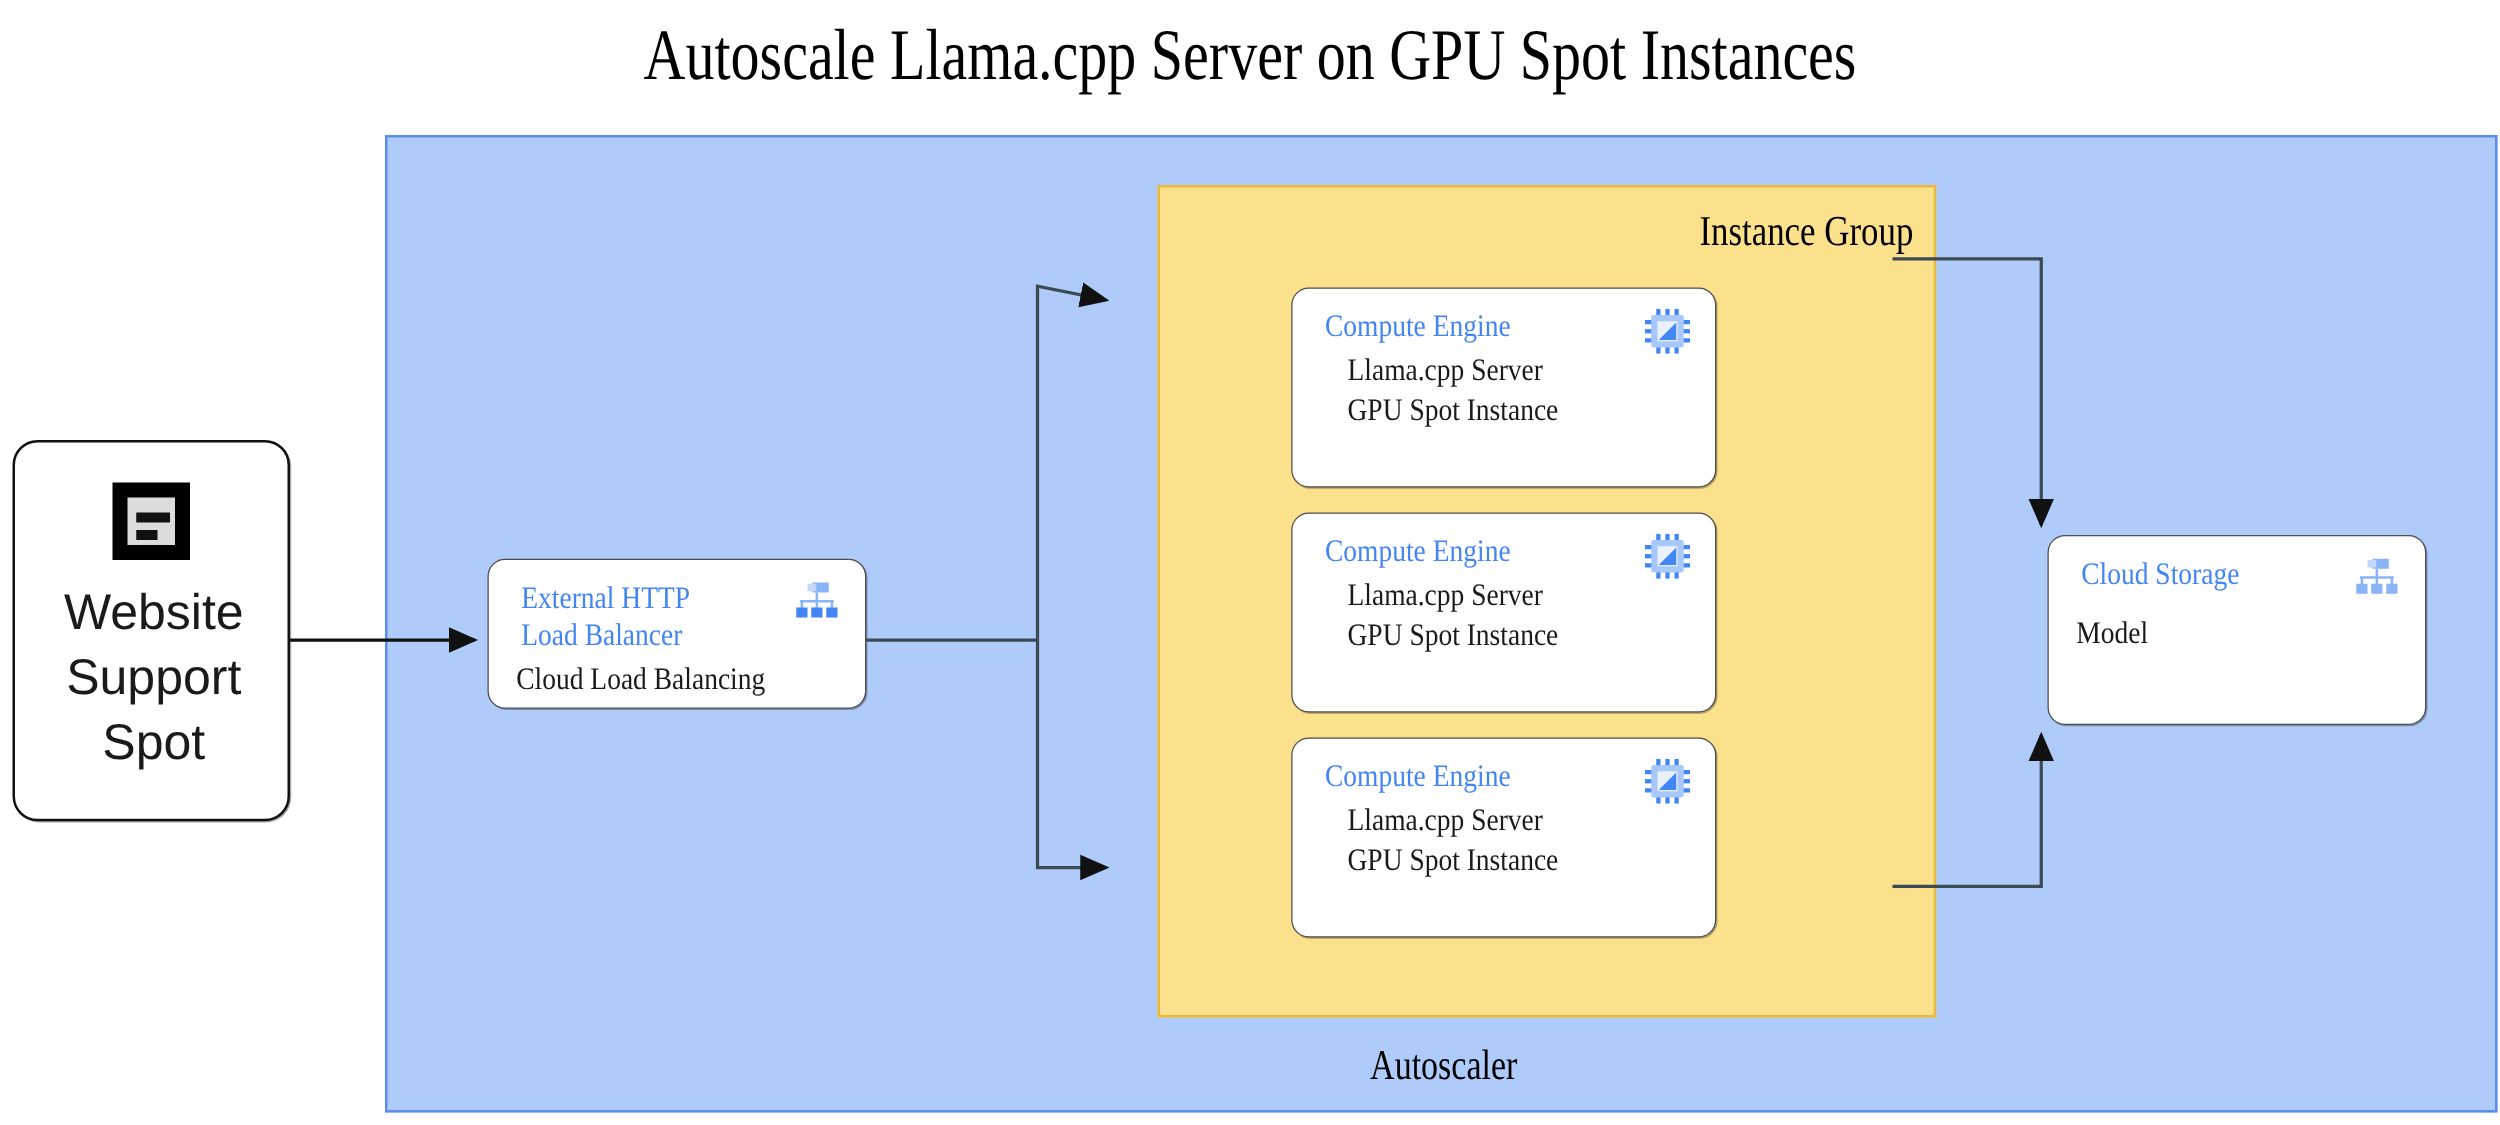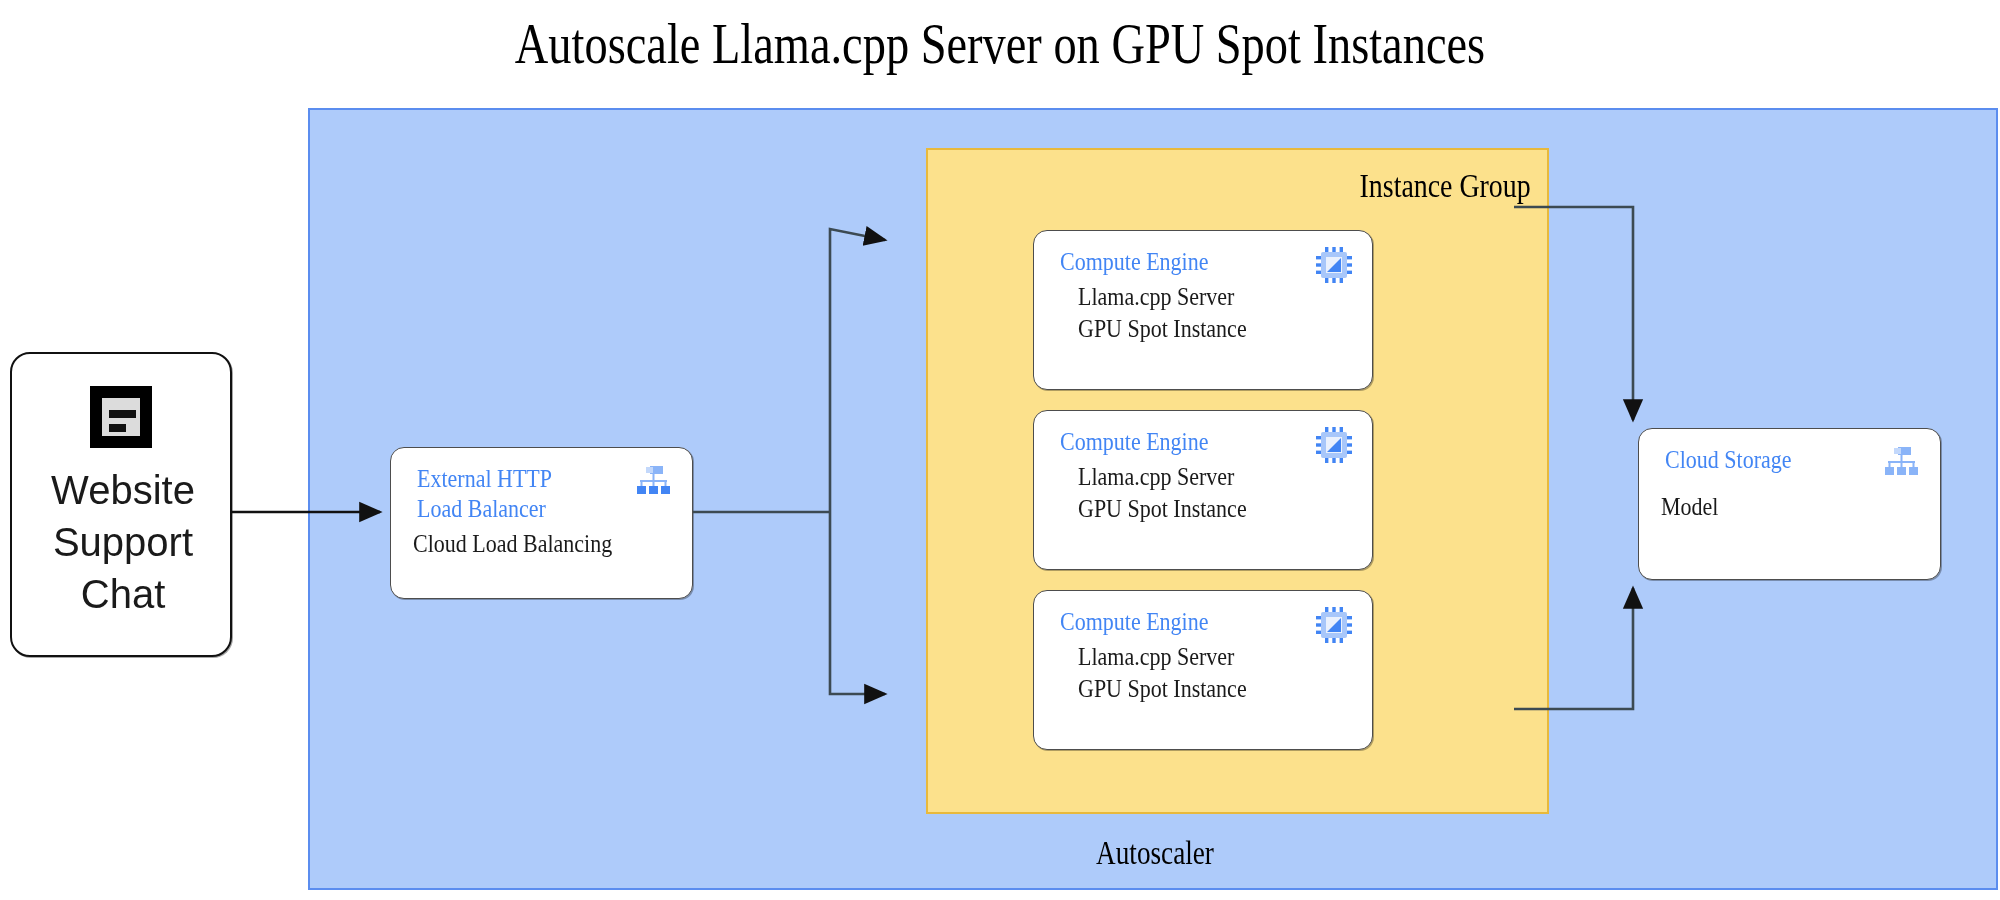--- a/index.html
+++ b/index.html
@@ -118,21 +118,21 @@
 
   
   .compute-card { width: 340px; height: 160px; left: 1033px; }
   .compute-card .card-sub { left: 44px; top: 50px; }
   #compute-card-1 { top: 230px; }
   #compute-card-2 { top: 410px; }
   #compute-card-3 { top: 590px; }
 
   
   #load-balancer-card {
-    left: 390px; top: 447px; width: 303px; height: 152px;
+    left: 390px; top: 447px; width: 303px; height: 120px;
   }
   #load-balancer-card .card-title { width: 210px; }
   #load-balancer-card .card-sub { left: 22px; top: 80px; }
 
   
   #cloud-storage-card {
     left: 1638px; top: 428px; width: 303px; height: 152px;
   }
   #cloud-storage-card .card-sub { left: 22px; top: 62px; }
 
@@ -211,21 +211,21 @@
 </div>
 
 <div id="website-chat-node">
   <div id="website-chat-icon">
     <div class="chat-inner"></div>
     <div class="chat-bar-1"></div>
     <div class="chat-bar-2"></div>
   </div>
   <div id="website-chat-label">Website
 Support
-Chat</div>
+Spot</div>
 </div>
 
 <div id="load-balancer-card" class="gcp-card">
   <div class="card-title">External HTTP Load Balancer</div>
   <div class="card-sub">Cloud Load Balancing</div>
   <svg class="card-icon" viewBox="0 0 36 36">
     <rect x="14" y="2" width="13" height="8" fill="#8AB4F8"></rect>
     <rect x="10" y="3" width="7" height="6" fill="#C3D8FB"></rect>
     <rect x="16.5" y="10" width="2" height="7" fill="#8AB4F8"></rect>
     <rect x="4" y="16" width="27" height="2" fill="#8AB4F8"></rect>

